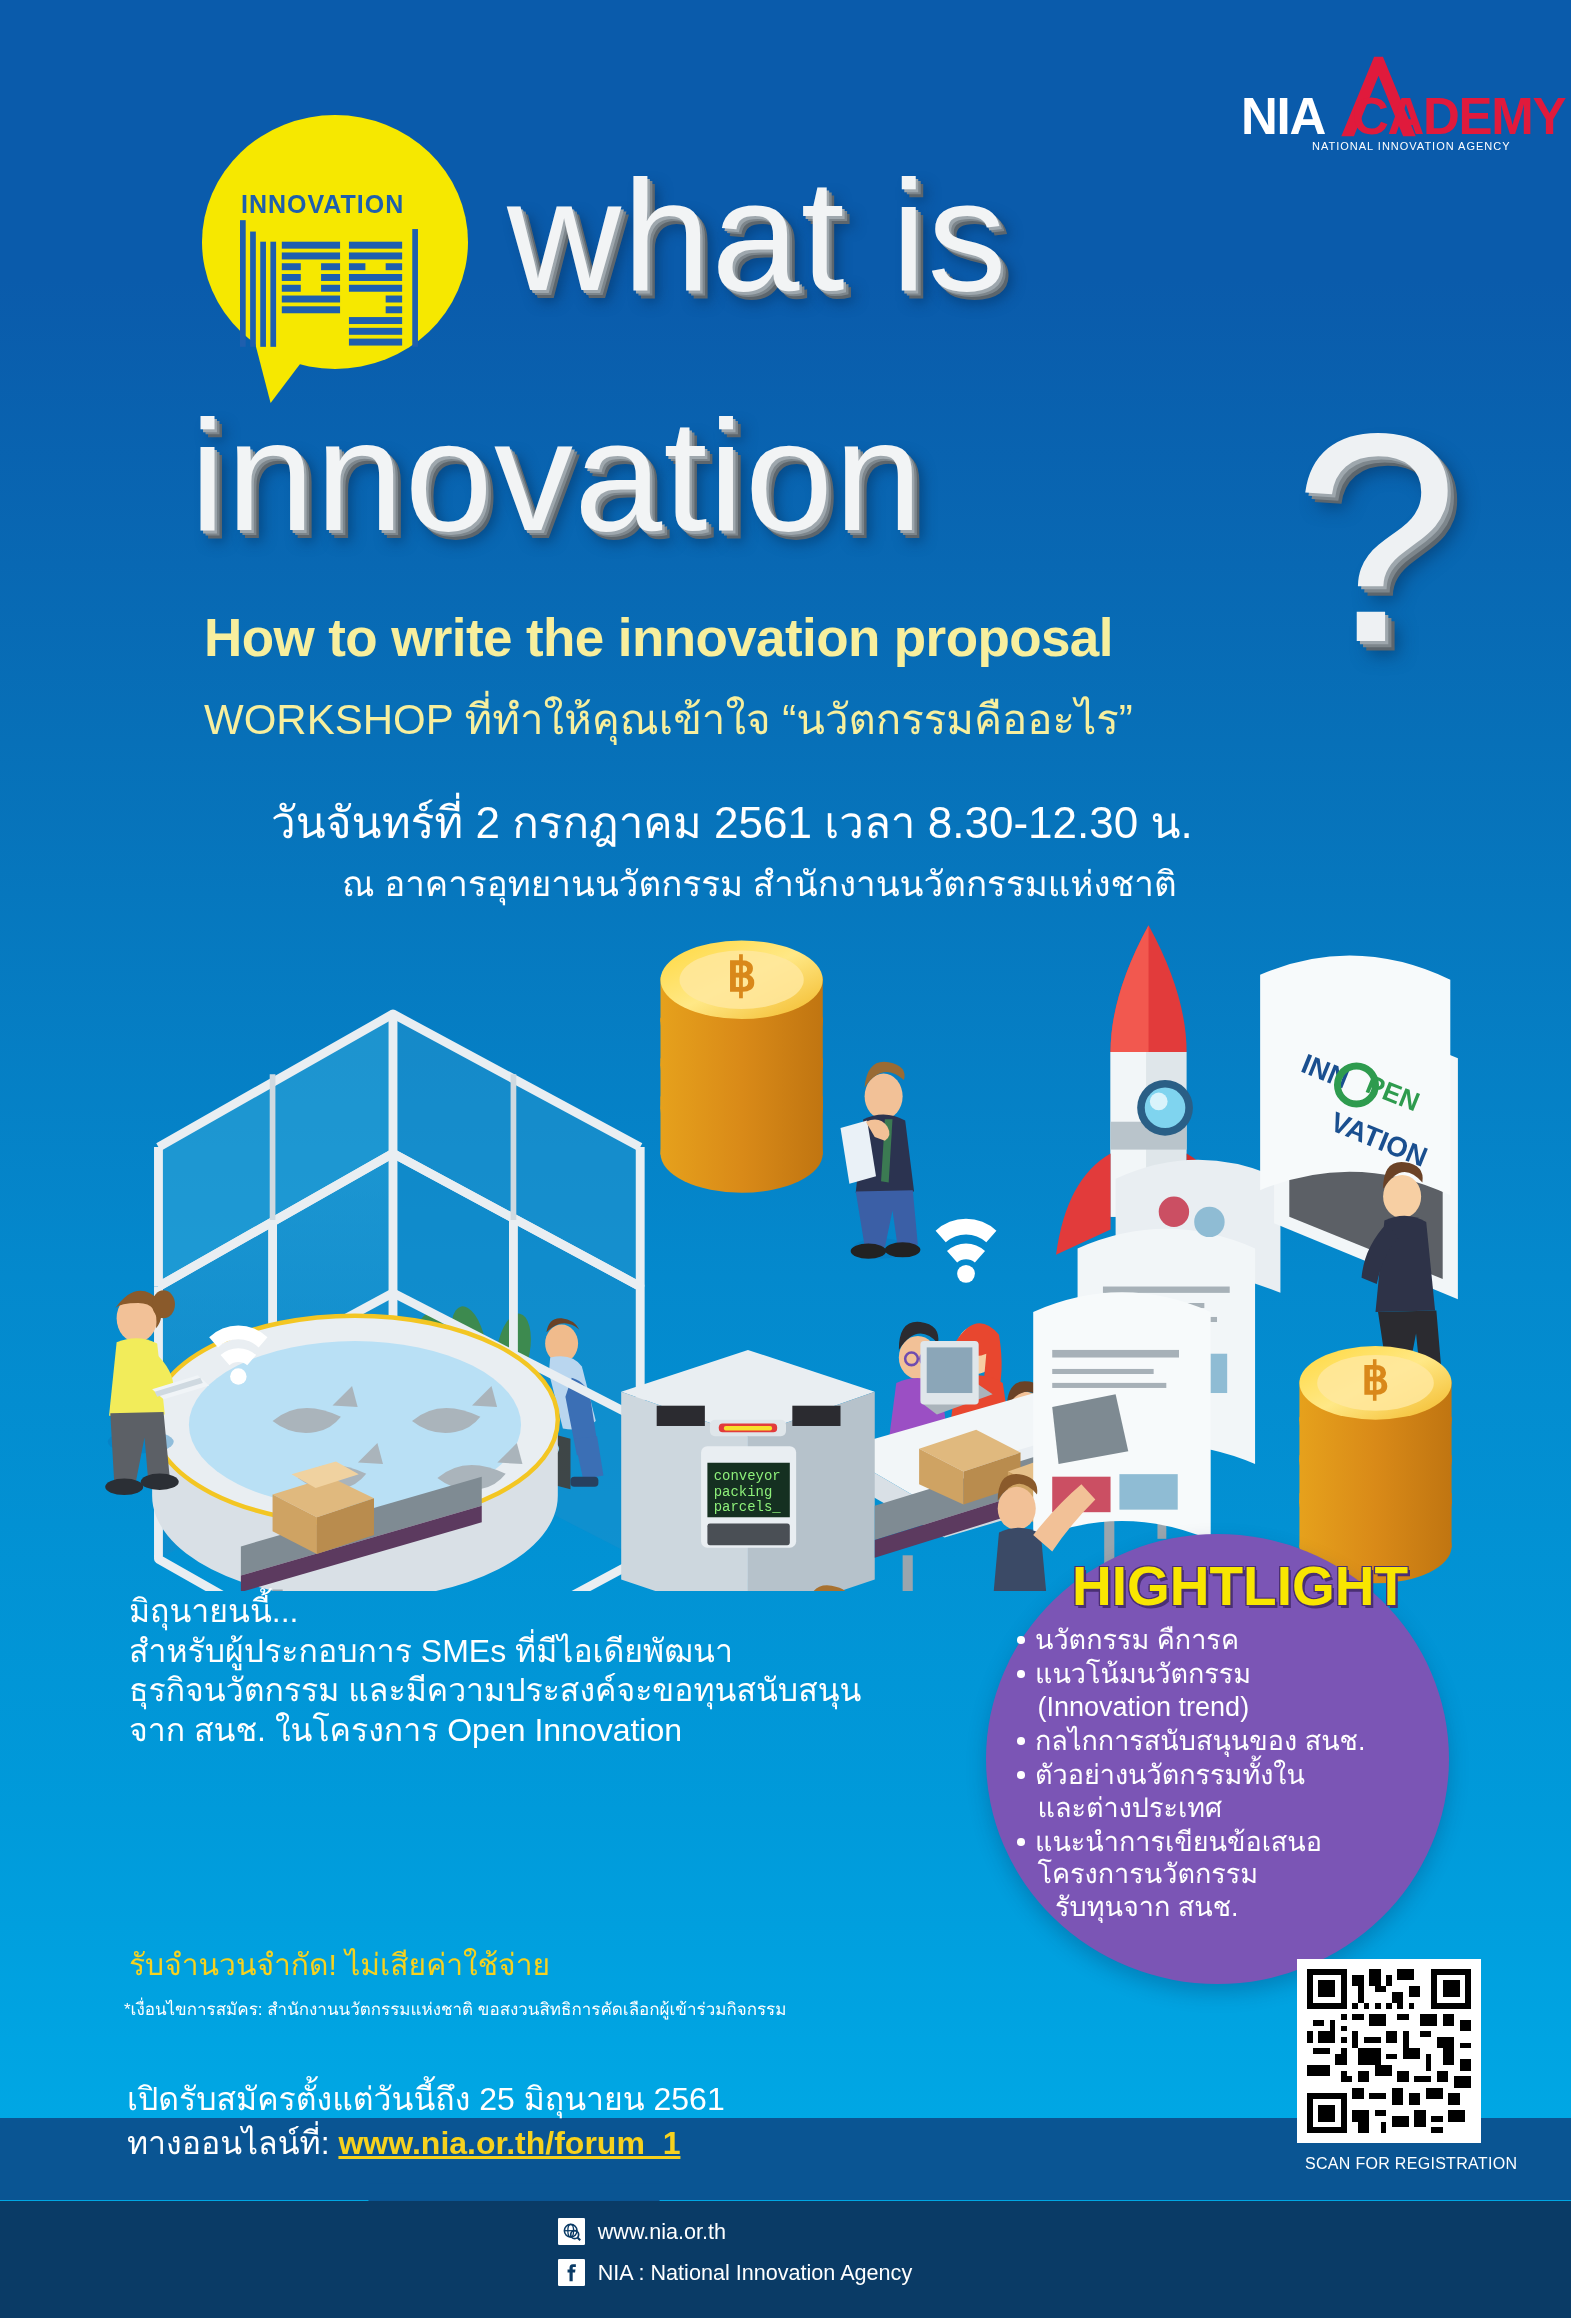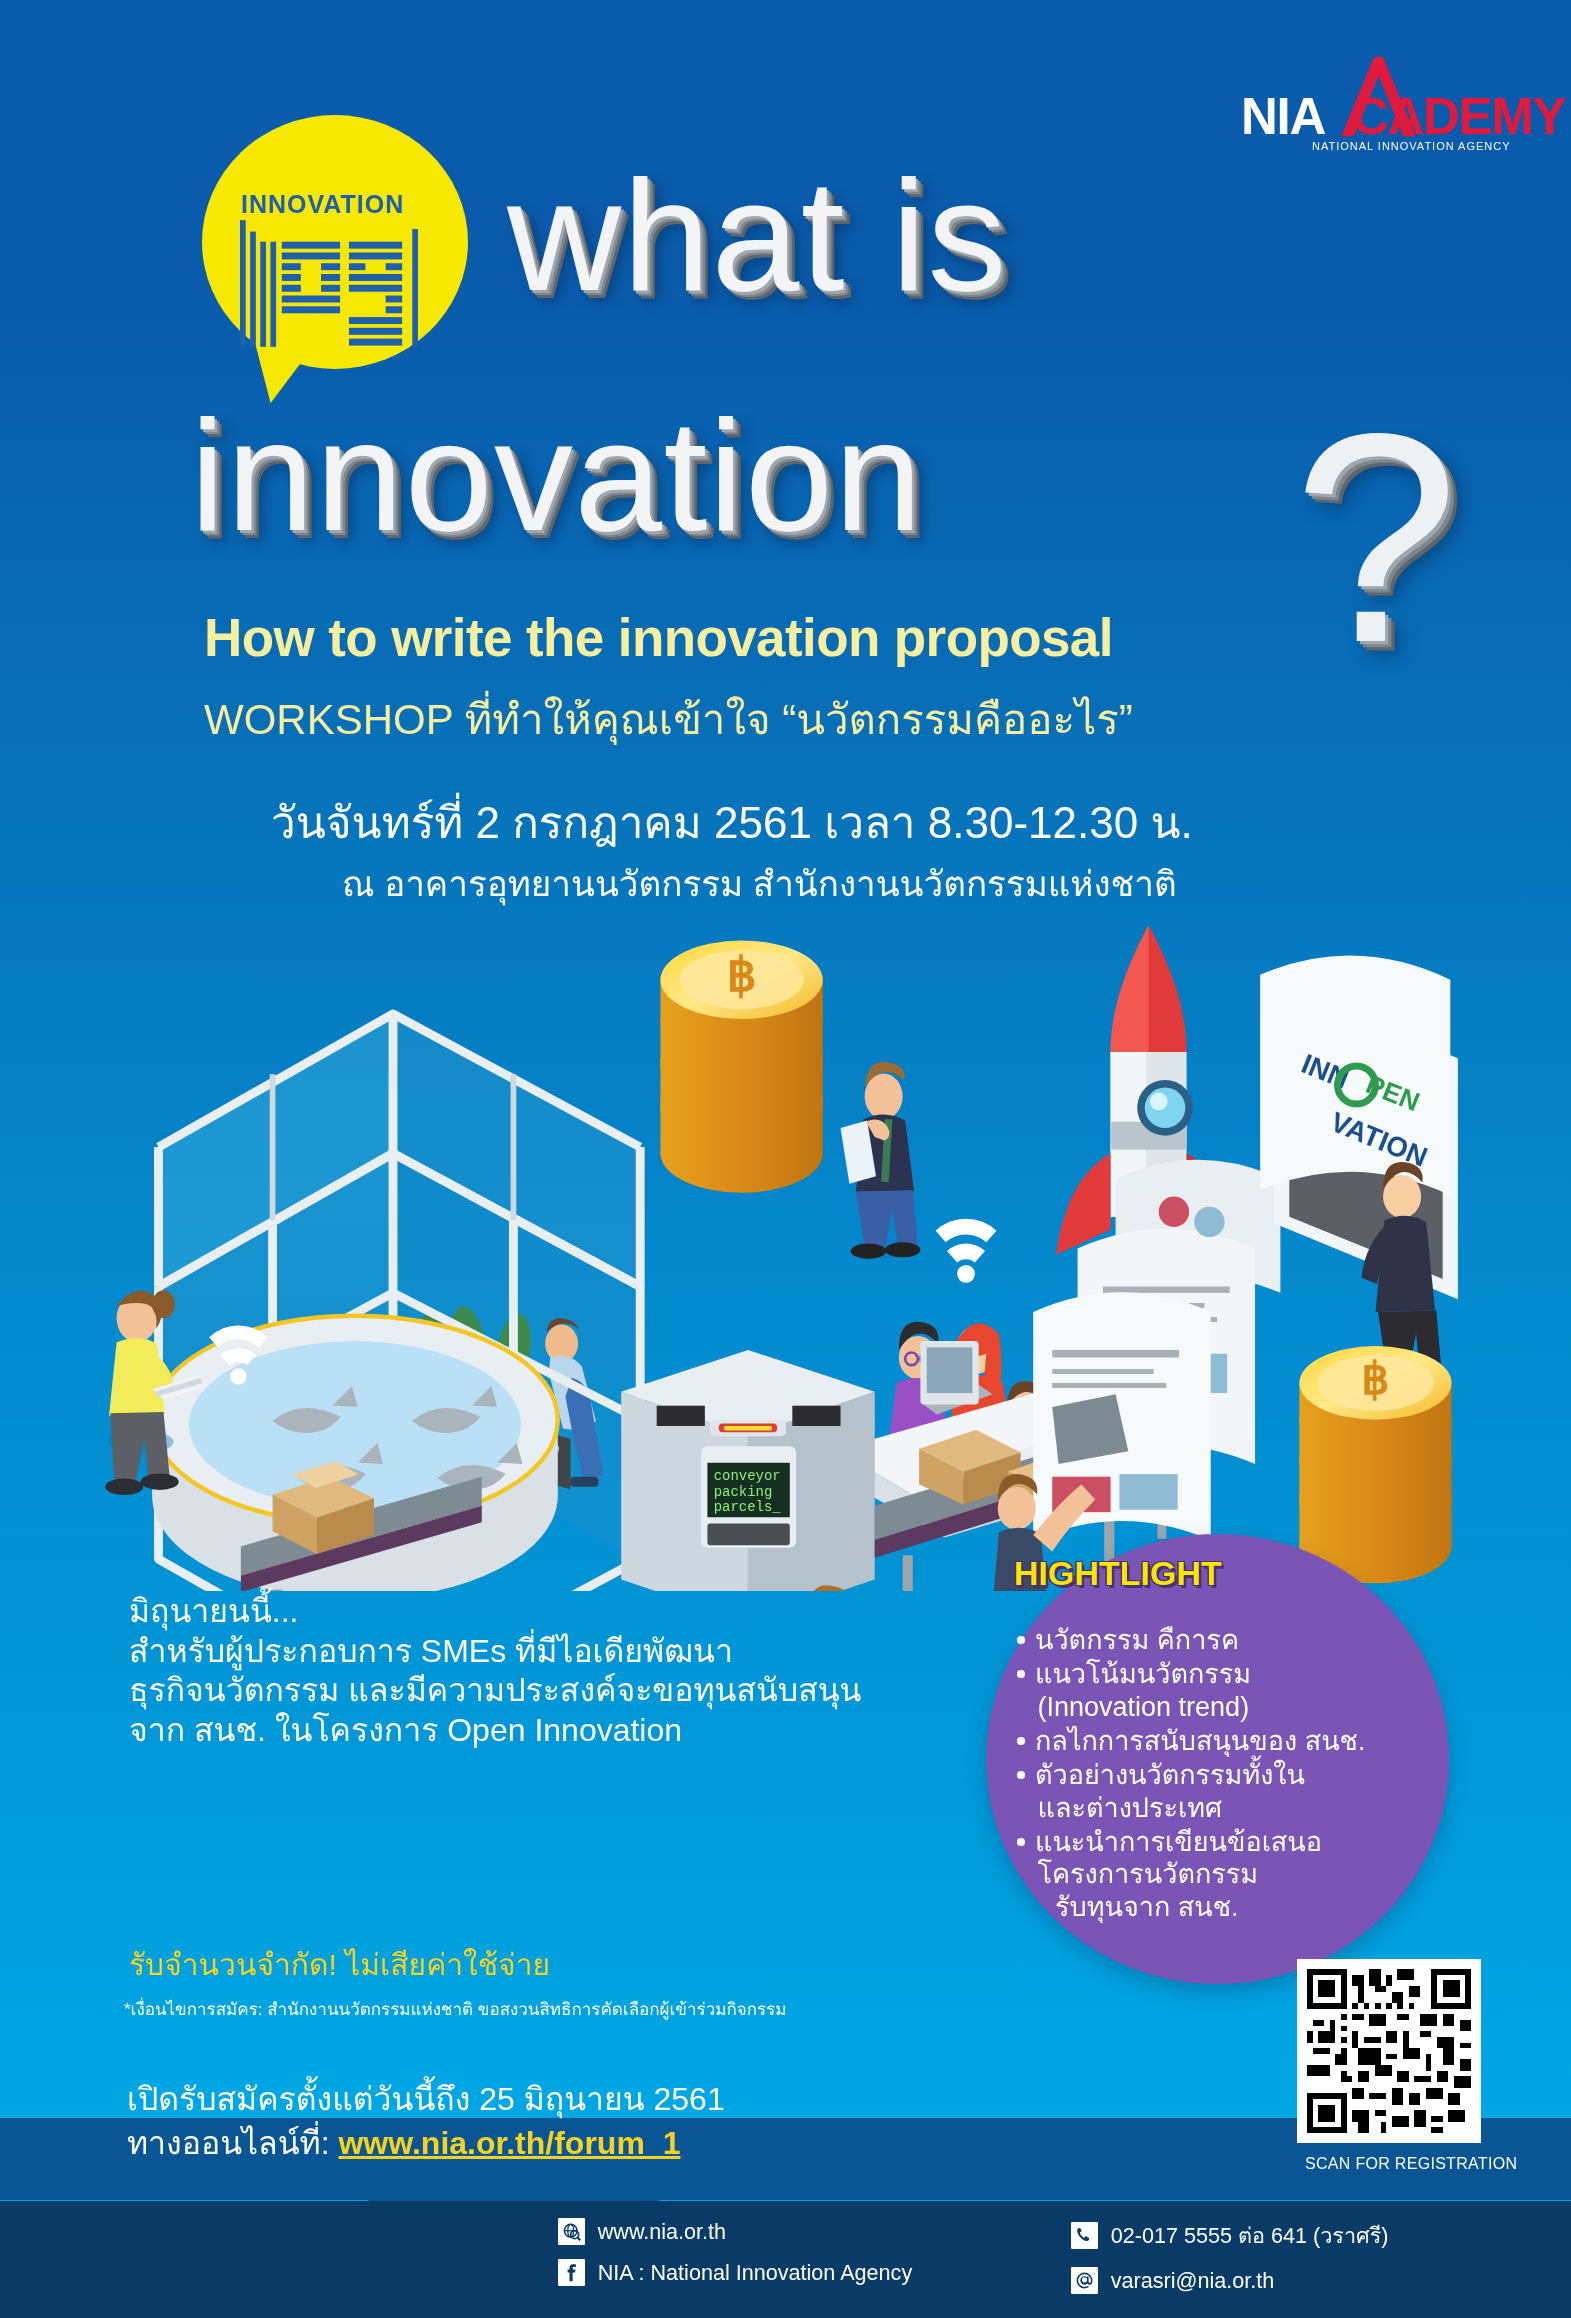--- a/index.html
+++ b/index.html
@@ -134,22 +134,22 @@
   
   .scene { position:absolute; left:0px; top:906px; width:1572px; height:685px; }
 
   
   .hl-bubble {
     position:absolute; left:986px; top:1534px; width:463px; height:450px;
     background:#7b55b5; border-radius:50%;
     box-shadow:0 9px 19px rgba(10,40,80,0.25);
   }
   .hl-title {
-    position:absolute; left:1014px; top:1554px;
-    font-size:34px; font-weight:bold; color:#f9e600;
+    position:absolute; left:1072px; top:1554px;
+    font-size:55px; font-weight:bold; color:#f9e600;
     font-family:"Liberation Sans", sans-serif;
     letter-spacing:0px;
     text-shadow: 2.5px 2.5px 0 #4a2f73, -1.3px -1.3px 0 #4a2f73, 1.3px -1.3px 0 #4a2f73, -1.3px 1.3px 0 #4a2f73;
   }
   .hl-list {
     position:absolute; left:1012px; top:1624px; width:437px;
     color:#ffffff; font-size:27px; line-height:1.20;
     font-family:"Liberation Sans", sans-serif;
     list-style:none;
   }
@@ -799,33 +799,15 @@
     <div class="c-row">
       <span class="c-ico">
         <svg viewBox="0 0 24 24">
             <path d="M14.5 5h3V1.5h-3.8C10.6 1.5 9.5 3.4 9.5 6v2.3H7V12h2.5v11h4V12h3l.5-3.7h-3.5V6.4c0-1 .3-1.4 1-1.4z" fill="#0a3b66"></path>
           </svg>
       </span>
       <span>NIA : National Innovation Agency</span>
     </div>
   </div>
 
-  <div class="contact-col c2">
-    <div class="c-row">
-      <span class="c-ico">
-        <svg viewBox="0 0 24 24">
-            <path d="M5.6 2.5c-1 0-2 .8-2.5 1.7-.8 1.6-.3 3.9.9 6.2 1.3 2.5 3.4 5 5.8 6.7 2.3 1.6 4.7 2.3 6.2 1.6 1-.4 1.9-1.4 2-2.4.1-.7-.2-1.1-.8-1.5l-2.6-1.6c-.7-.4-1.3-.3-1.8.2l-1 1c-.3.3-.6.4-1 .2-1-.5-2.2-1.6-3.1-2.8-.9-1.2-1.4-2.3-1.5-3.1 0-.4.1-.7.4-.9l1.2-.8c.6-.4.8-1 .5-1.7L6.9 3.3c-.3-.6-.7-.8-1.3-.8z" fill="#0a3b66"></path>
-          </svg>
-      </span>
-      <span>02-017 5555 ต่อ 641 (วราศรี)</span>
-    </div>
-    <div class="c-row">
-      <span class="c-ico">
-        <svg viewBox="0 0 24 24">
-            <path d="M12 2a10 10 0 1 0 5.6 18.3l-1.1-1.7A8 8 0 1 1 20 12v1.2c0 1-.6 1.6-1.4 1.6s-1.4-.6-1.4-1.6V6.9h-2v1a4.6 4.6 0 0 0-3.2-1.2 5.3 5.3 0 0 0 0 10.6 4.7 4.7 0 0 0 3.6-1.5 3.2 3.2 0 0 0 3 1.5c2 0 3.4-1.6 3.4-3.9V12A10 10 0 0 0 12 2zm0 12.4a3.2 3.2 0 1 1 0-6.4 3.2 3.2 0 0 1 0 6.4z" fill="#0a3b66"></path>
-          </svg>
-      </span>
-      <span>varasri@nia.or.th</span>
-    </div>
-  </div>
 
 </div>
 
 
 </body></html>

